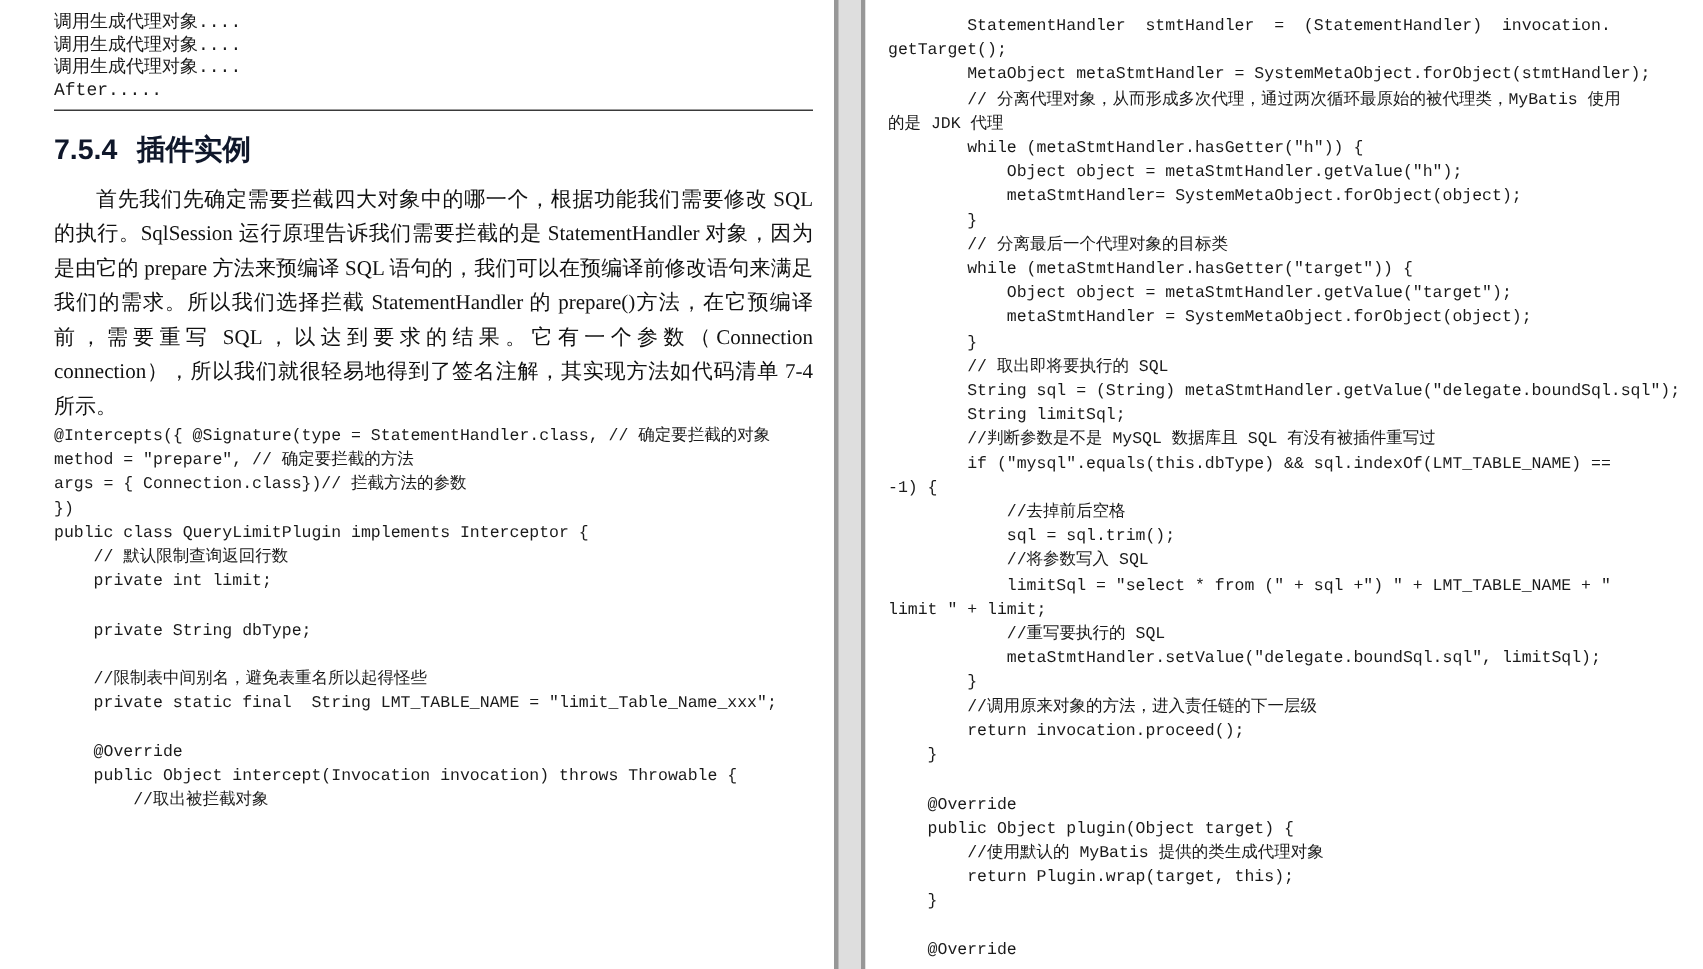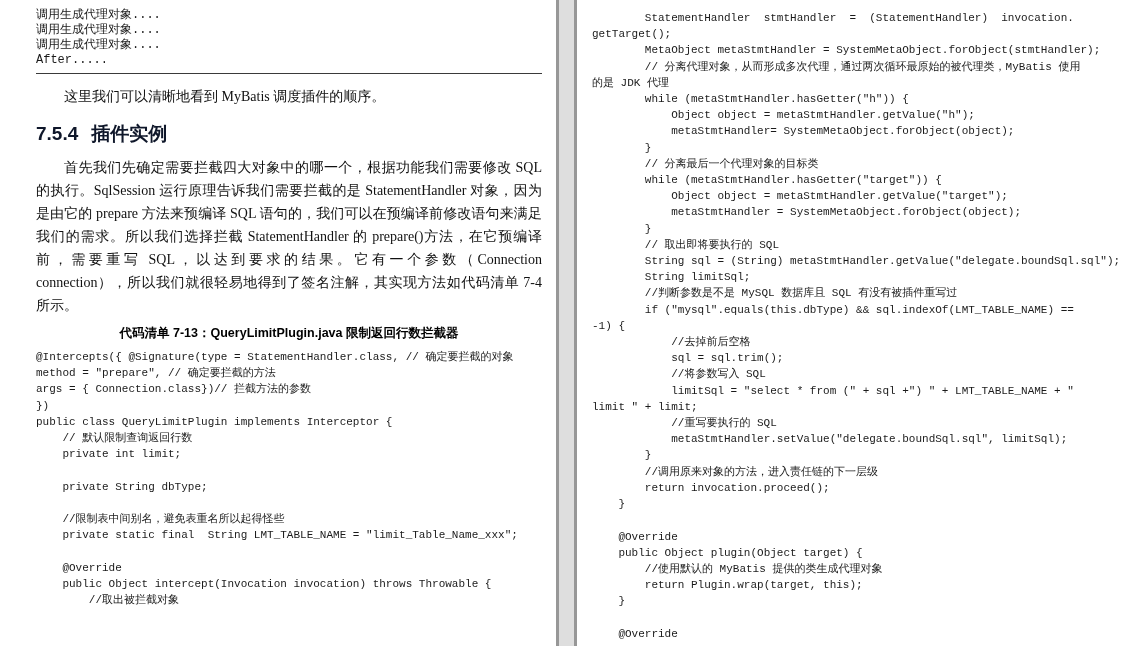--- a/index.html
+++ b/index.html
@@ -61,28 +61,26 @@
 <div class="spread">
 
   <section class="page left">
     <pre class="code top-code">调用生成代理对象....
 调用生成代理对象....
 调用生成代理对象....
 After.....</pre>
 
     <hr class="rule">
 
-    <p class="body-para">这里我们可以清晰地看到 MyBatis 调度插件的顺序。</p>
 
     <h2 class="heading"><span class="num">7.5.4</span><span>插件实例</span></h2>
 
 
     <p class="body-para">首先我们先确定需要拦截四大对象中的哪一个，根据功能我们需要修改 SQL 的执行。SqlSession 运行原理告诉我们需要拦截的是 StatementHandler 对象，因为是由它的 prepare 方法来预编译 SQL 语句的，我们可以在预编译前修改语句来满足我们的需求。所以我们选择拦截 StatementHandler 的 prepare()方法，在它预编译前，需要重写 SQL，以达到要求的结果。它有一个参数（Connection connection），所以我们就很轻易地得到了签名注解，其实现方法如代码清单 7-4 所示。</p>
 
-    <div class="caption">代码清单 7-13：QueryLimitPlugin.java  限制返回行数拦截器</div>
 
     <pre class="code listing">@Intercepts({ @Signature(type = StatementHandler.class, // 确定要拦截的对象
 method = "prepare", // 确定要拦截的方法
 args = { Connection.class})// 拦截方法的参数
 })
 public class QueryLimitPlugin implements Interceptor {
     // 默认限制查询返回行数
     private int limit;
 
     private String dbType;

